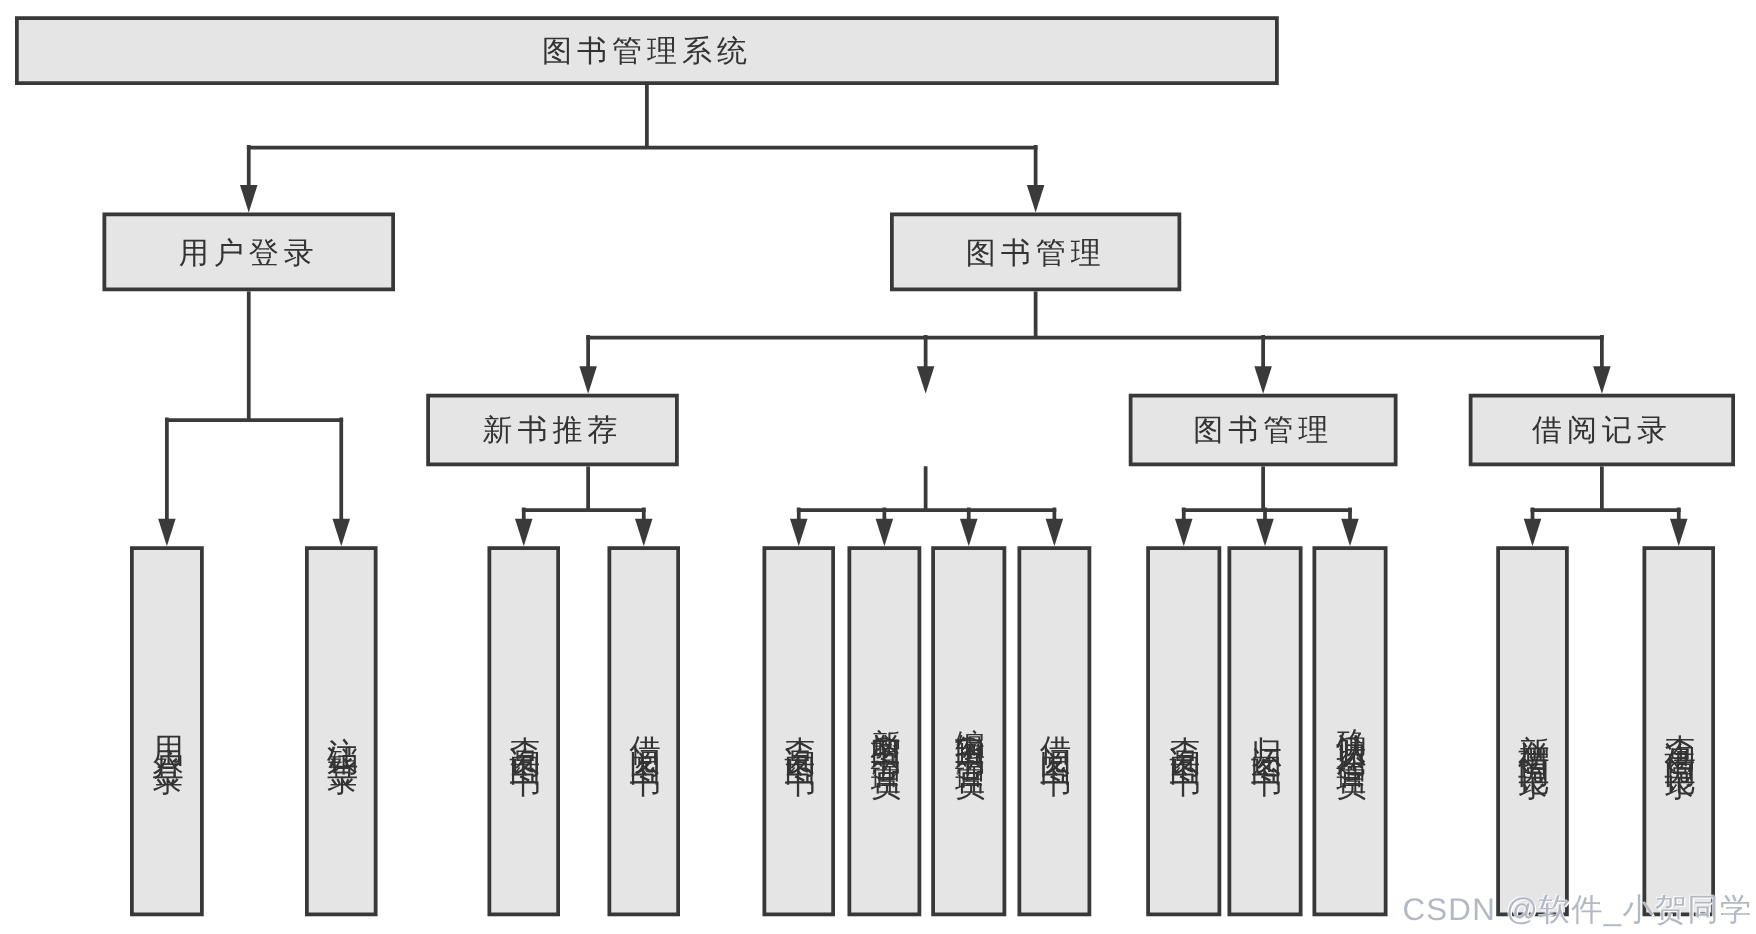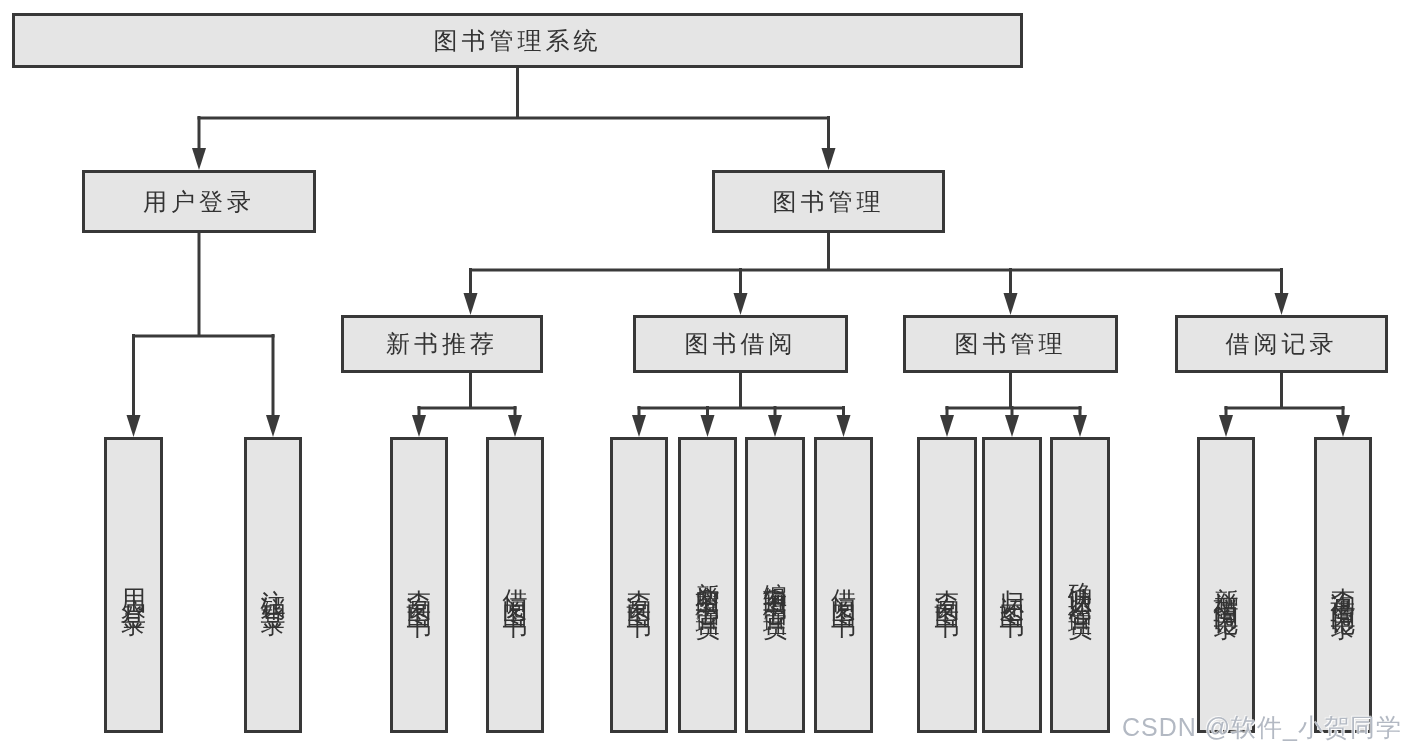--- a/index.html
+++ b/index.html
@@ -141,23 +141,20 @@
   <div class="node h" style="left:82px; top:170px; width:234px; height:63px;">
     <span>用户登录</span>
   </div>
   <div class="node h" style="left:712px; top:170px; width:233px; height:63px;">
     <span>图书管理</span>
   </div>
 
   <div class="node h" style="left:341px; top:315px; width:202px; height:58px;">
     <span>新书推荐</span>
   </div>
-  <div class="node h" style="left:633px; top:315px; width:215px; height:58px;">
-    <span>图书借阅</span>
-  </div>
   <div class="node h" style="left:903px; top:315px; width:215px; height:58px;">
     <span>图书管理</span>
   </div>
   <div class="node h" style="left:1175px; top:315px; width:213px; height:58px;">
     <span>借阅记录</span>
   </div>
 
   <div class="node v" style="left:104px; top:437px; width:59px; height:296px;">
     <span>用户登录</span>
   </div>

